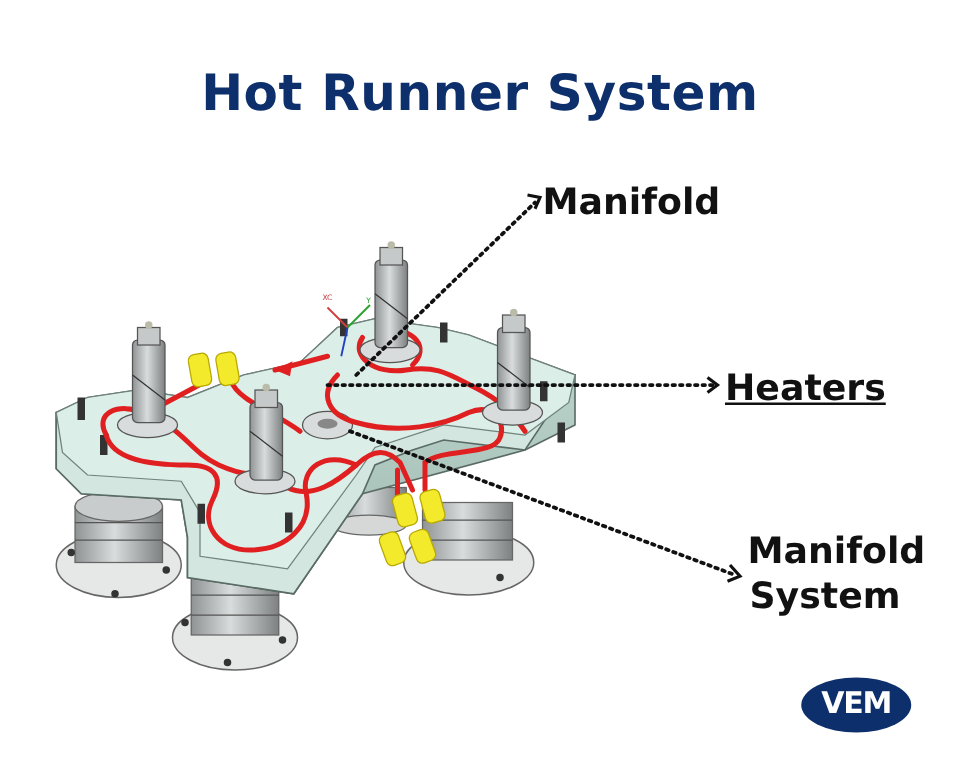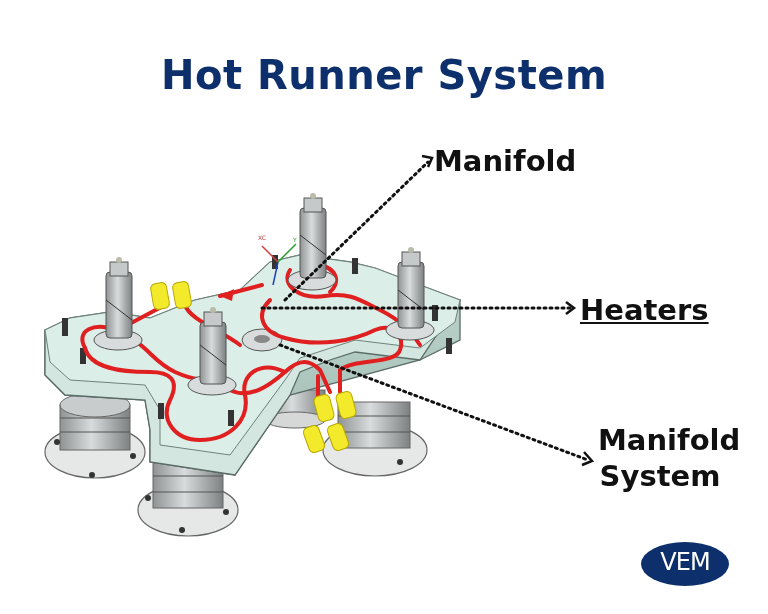--- a/index.html
+++ b/index.html
@@ -4,21 +4,21 @@
 <style>
   html, body { margin: 0; padding: 0; background: #ffffff; }
   body { width: 768px; height: 614px; position: relative; overflow: hidden; font-family: "DejaVu Sans", sans-serif; }
   .title { position: absolute; left: 0; width: 768px; top: 52px; text-align: center; font-weight: bold; font-size: 40px; letter-spacing: 0.5px; color: #0d2f6b; font-family: "DejaVu Sans", sans-serif; }
   .label { position: absolute; font-weight: bold; color: #111111; font-family: "DejaVu Sans", sans-serif; font-size: 29px; line-height: 1.25; }
   #lbl-manifold { left: 434px; top: 143px; }
   #lbl-heaters { left: 580px; top: 292px; text-decoration: underline; }
   #lbl-support { left: 598px; top: 422px; text-align: center; width: 124px; }
   svg.scene { position: absolute; left: 0; top: 0; }
   .logo { position: absolute; left: 640px; top: 540px; width: 90px; height: 48px; }
-  .logo-text { position: absolute; left: 0; top: 8px; width: 90px; text-align: center; color: #ffffff; font-weight: normal; font-size: 24px; letter-spacing: -1px; font-family: "DejaVu Sans", sans-serif; }
+  .logo-text { position: absolute; left: 0; top: 8px; width: 90px; text-align: center; color: #ffffff; font-weight: bold; font-size: 24px; letter-spacing: -1px; font-family: "DejaVu Sans", sans-serif; }
 </style>
 </head>
 <body>
 
 <div class="title">Hot Runner System</div>
 
 <svg class="scene" width="768" height="614" viewBox="0 0 768 614">
   <defs>
     <linearGradient id="metal" x1="0" x2="1" y1="0" y2="0">
       <stop offset="0" stop-color="#8f9394"></stop>

